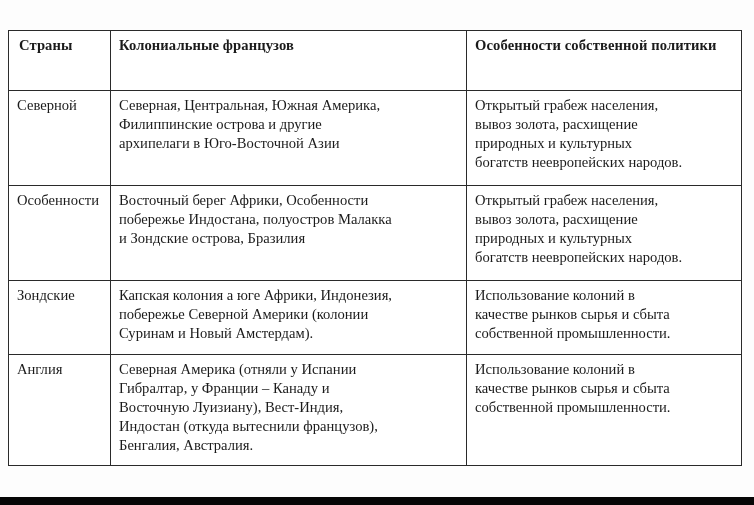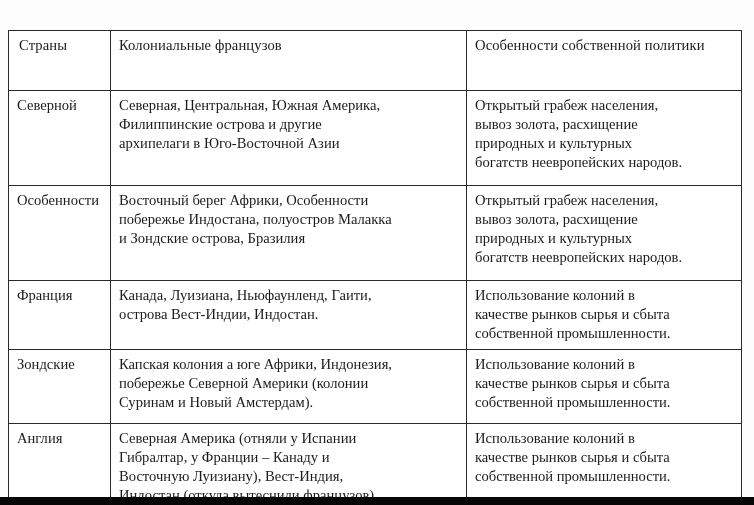--- a/index.html
+++ b/index.html
@@ -43,21 +43,21 @@
     vertical-align: top;
     padding: 5px 7px 4px 8px;
     font-size: 14.6px;
     line-height: 1.30;
     color: #1b1b1b;
     text-align: left;
     font-weight: normal;
     background: #ffffff;
   }
   table.colonial-table th {
-    font-weight: normal;
+    font-weight: bold;
     padding-bottom: 16px;
     letter-spacing: 0.1px;
   }
   table.colonial-table th.th-country { padding-left: 10px; }
   table.colonial-table tr.header-row th { height: 38px; }
 
   tr.row-spain td, tr.row-portugal td { height: 85px; }
   tr.row-france td { height: 59px; }
   tr.row-holland td { height: 64px; }
   tr.row-england td { height: 101px; }
@@ -120,32 +120,20 @@
 побережье Индостана, полуостров Малакка
 и Зондские острова, Бразилия</span>
           </td>
           <td class="cell-policy">
             <span class="cell-text">Открытый грабеж населения,
 вывоз золота, расхищение
 природных и культурных
 богатств неевропейских народов.</span>
           </td>
         </tr>
-        <tr class="row-france">
-          <td class="cell-country">Франция</td>
-          <td class="cell-possessions">
-            <span class="cell-text">Канада, Луизиана, Ньюфаунленд, Гаити,
-острова Вест-Индии, Индостан.</span>
-          </td>
-          <td class="cell-policy">
-            <span class="cell-text">Использование колоний в
-качестве рынков сырья и сбыта
-собственной промышленности.</span>
-          </td>
-        </tr>
         <tr class="row-holland">
           <td class="cell-country">Зондские</td>
           <td class="cell-possessions">
             <span class="cell-text">Капская колония а юге Африки, Индонезия,
 побережье Северной Америки (колонии
 Суринам и Новый Амстердам).</span>
           </td>
           <td class="cell-policy">
             <span class="cell-text">Использование колоний в
 качестве рынков сырья и сбыта

